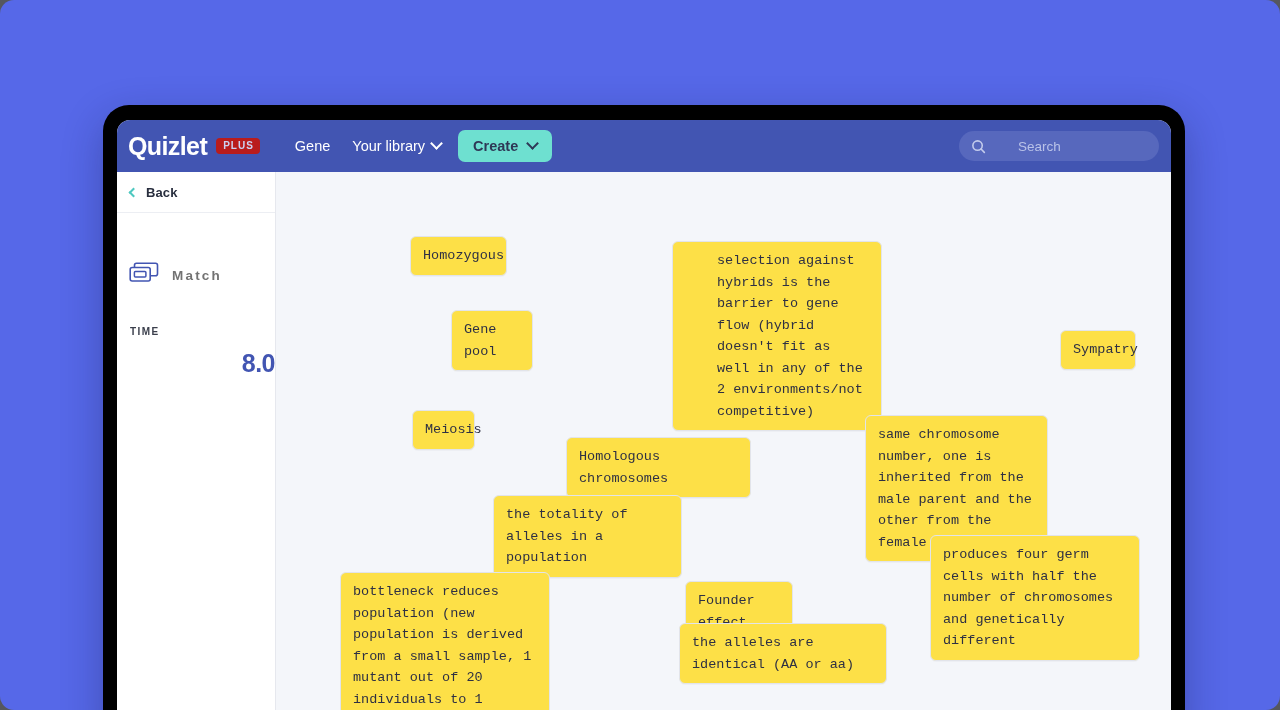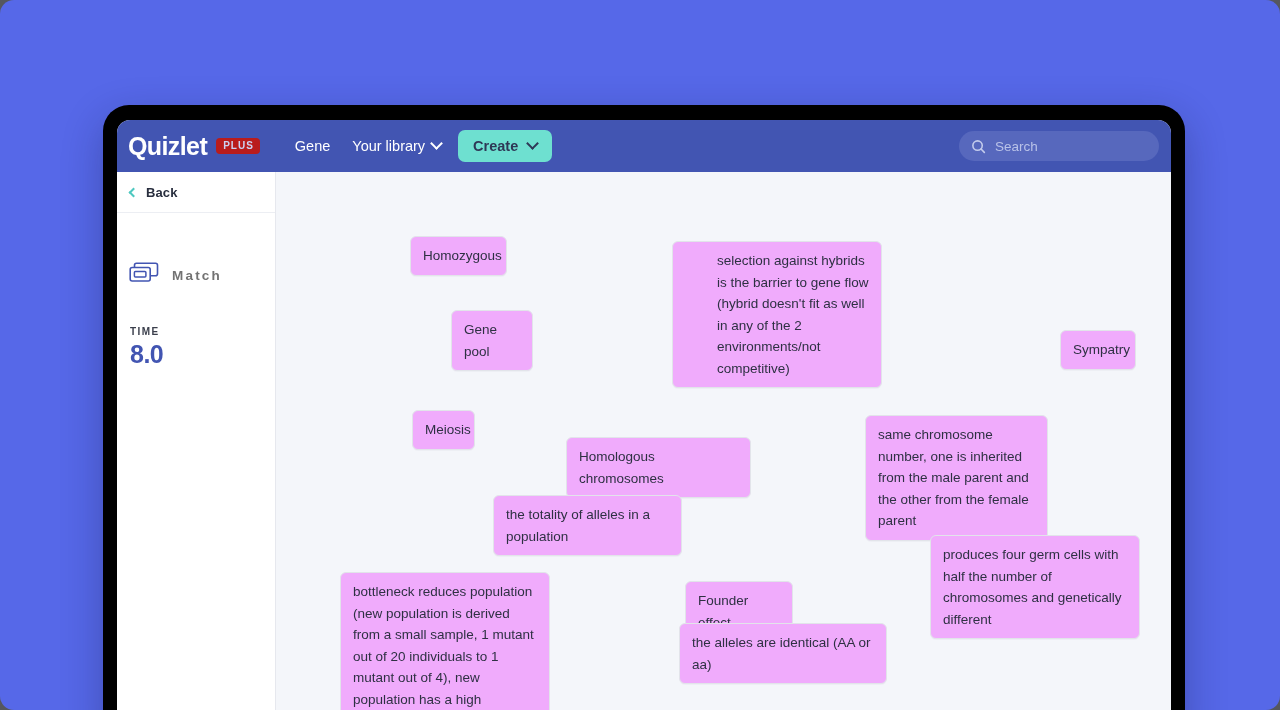--- a/index.html
+++ b/index.html
@@ -134,20 +134,21 @@
   #search-box .search-icon { flex: 0 0 auto; line-height: 0; }
 
   #search-input {
     background: transparent;
     border: none;
     outline: none;
     color: #ffffff;
     font-family: "Liberation Sans", sans-serif;
     font-size: 13.5px;
     width: 100%;
+    margin-left: 23px;
   }
   #search-input::placeholder { color: #b9c2e8; }
 
   
   #body-row {
     display: flex;
     height: 568px;
   }
 
   
@@ -204,42 +205,44 @@
     font-weight: bold;
     letter-spacing: 1.4px;
     color: #3b3f4c;
   }
 
   #timer-value {
     font-size: 25px;
     font-weight: bold;
     color: #4255b2;
     letter-spacing: -0.5px;
-    margin-top: 3px;
+    margin-top: 12px;
+    text-align: right;
   }
 
   
   #board {
     position: relative;
     flex: 1 1 auto;
     background: #f4f6fa;
     overflow: hidden;
   }
 
   .tile {
     position: absolute;
-    background: #f0abfc;
+    background: #fde047;
     border: 1px solid #e2e4ea;
     border-radius: 6px;
     color: #2e3043;
     font-size: 13.5px;
     line-height: 21.5px;
     padding: 8px 12px;
     cursor: pointer;
     box-shadow: 0 1px 1px rgba(40, 46, 62, 0.03);
+    font-family: Liberation Mono, monospace;
   }
 </style>
 </head>
 <body>
 
 <div id="canvas">
   <div id="device-frame">
     <div id="device-screen">
 
       <div id="navbar">

